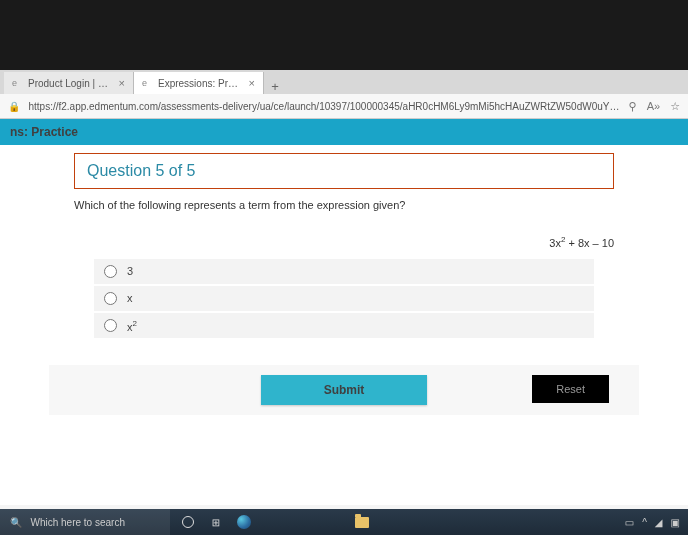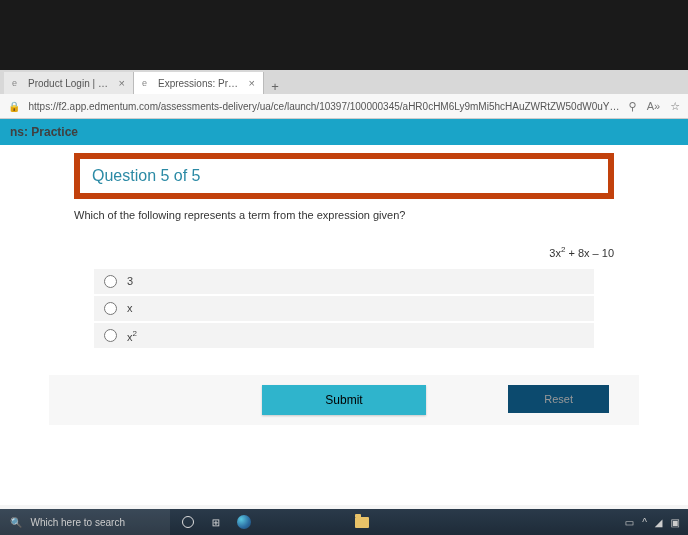--- a/index.html
+++ b/index.html
@@ -79,21 +79,21 @@
   .content-wrap {
     background: #fff;
     padding: 8px 0 40px 0;
     min-height: 360px;
   }
   .content {
     width: 540px;
     margin: 0 auto;
   }
   .question-box {
-    border: 6px solid #c2410c;
+    border: 1px solid #c2410c;
     padding: 8px 12px;
     font-size: 16px;
     color: #2b8aa5;
     margin-bottom: 10px;
   }
   .instruction {
     font-size: 11px;
     color: #555;
     margin-bottom: 8px;
   }
@@ -125,36 +125,36 @@
   .button-row {
     display: flex;
     justify-content: center;
     position: relative;
     background: #f7f7f7;
     padding: 10px 0;
     margin: 0 -25px;
   }
   .submit-btn {
     background: #2fb4cc;
-    color: #000000;
+    color: #404040;
     border: none;
     padding: 8px 63px;
     font-size: 12px;
-    font-weight: 400;
+    font-weight: 700;
     cursor: pointer;
     box-shadow: 0 1px 2px rgba(0,0,0,0.2);
   }
   .reset-btn {
     position: absolute;
     right: 30px;
     top: 10px;
-    background: #0c4a6e;
+    background: #000000;
     color: #999;
     border: none;
-    padding: 8px 36px;
+    padding: 8px 24px;
     font-size: 11px;
     cursor: pointer;
   }
   
   .taskbar {
     position: absolute;
     bottom: 0;
     left: 0;
     right: 0;
     height: 26px;

